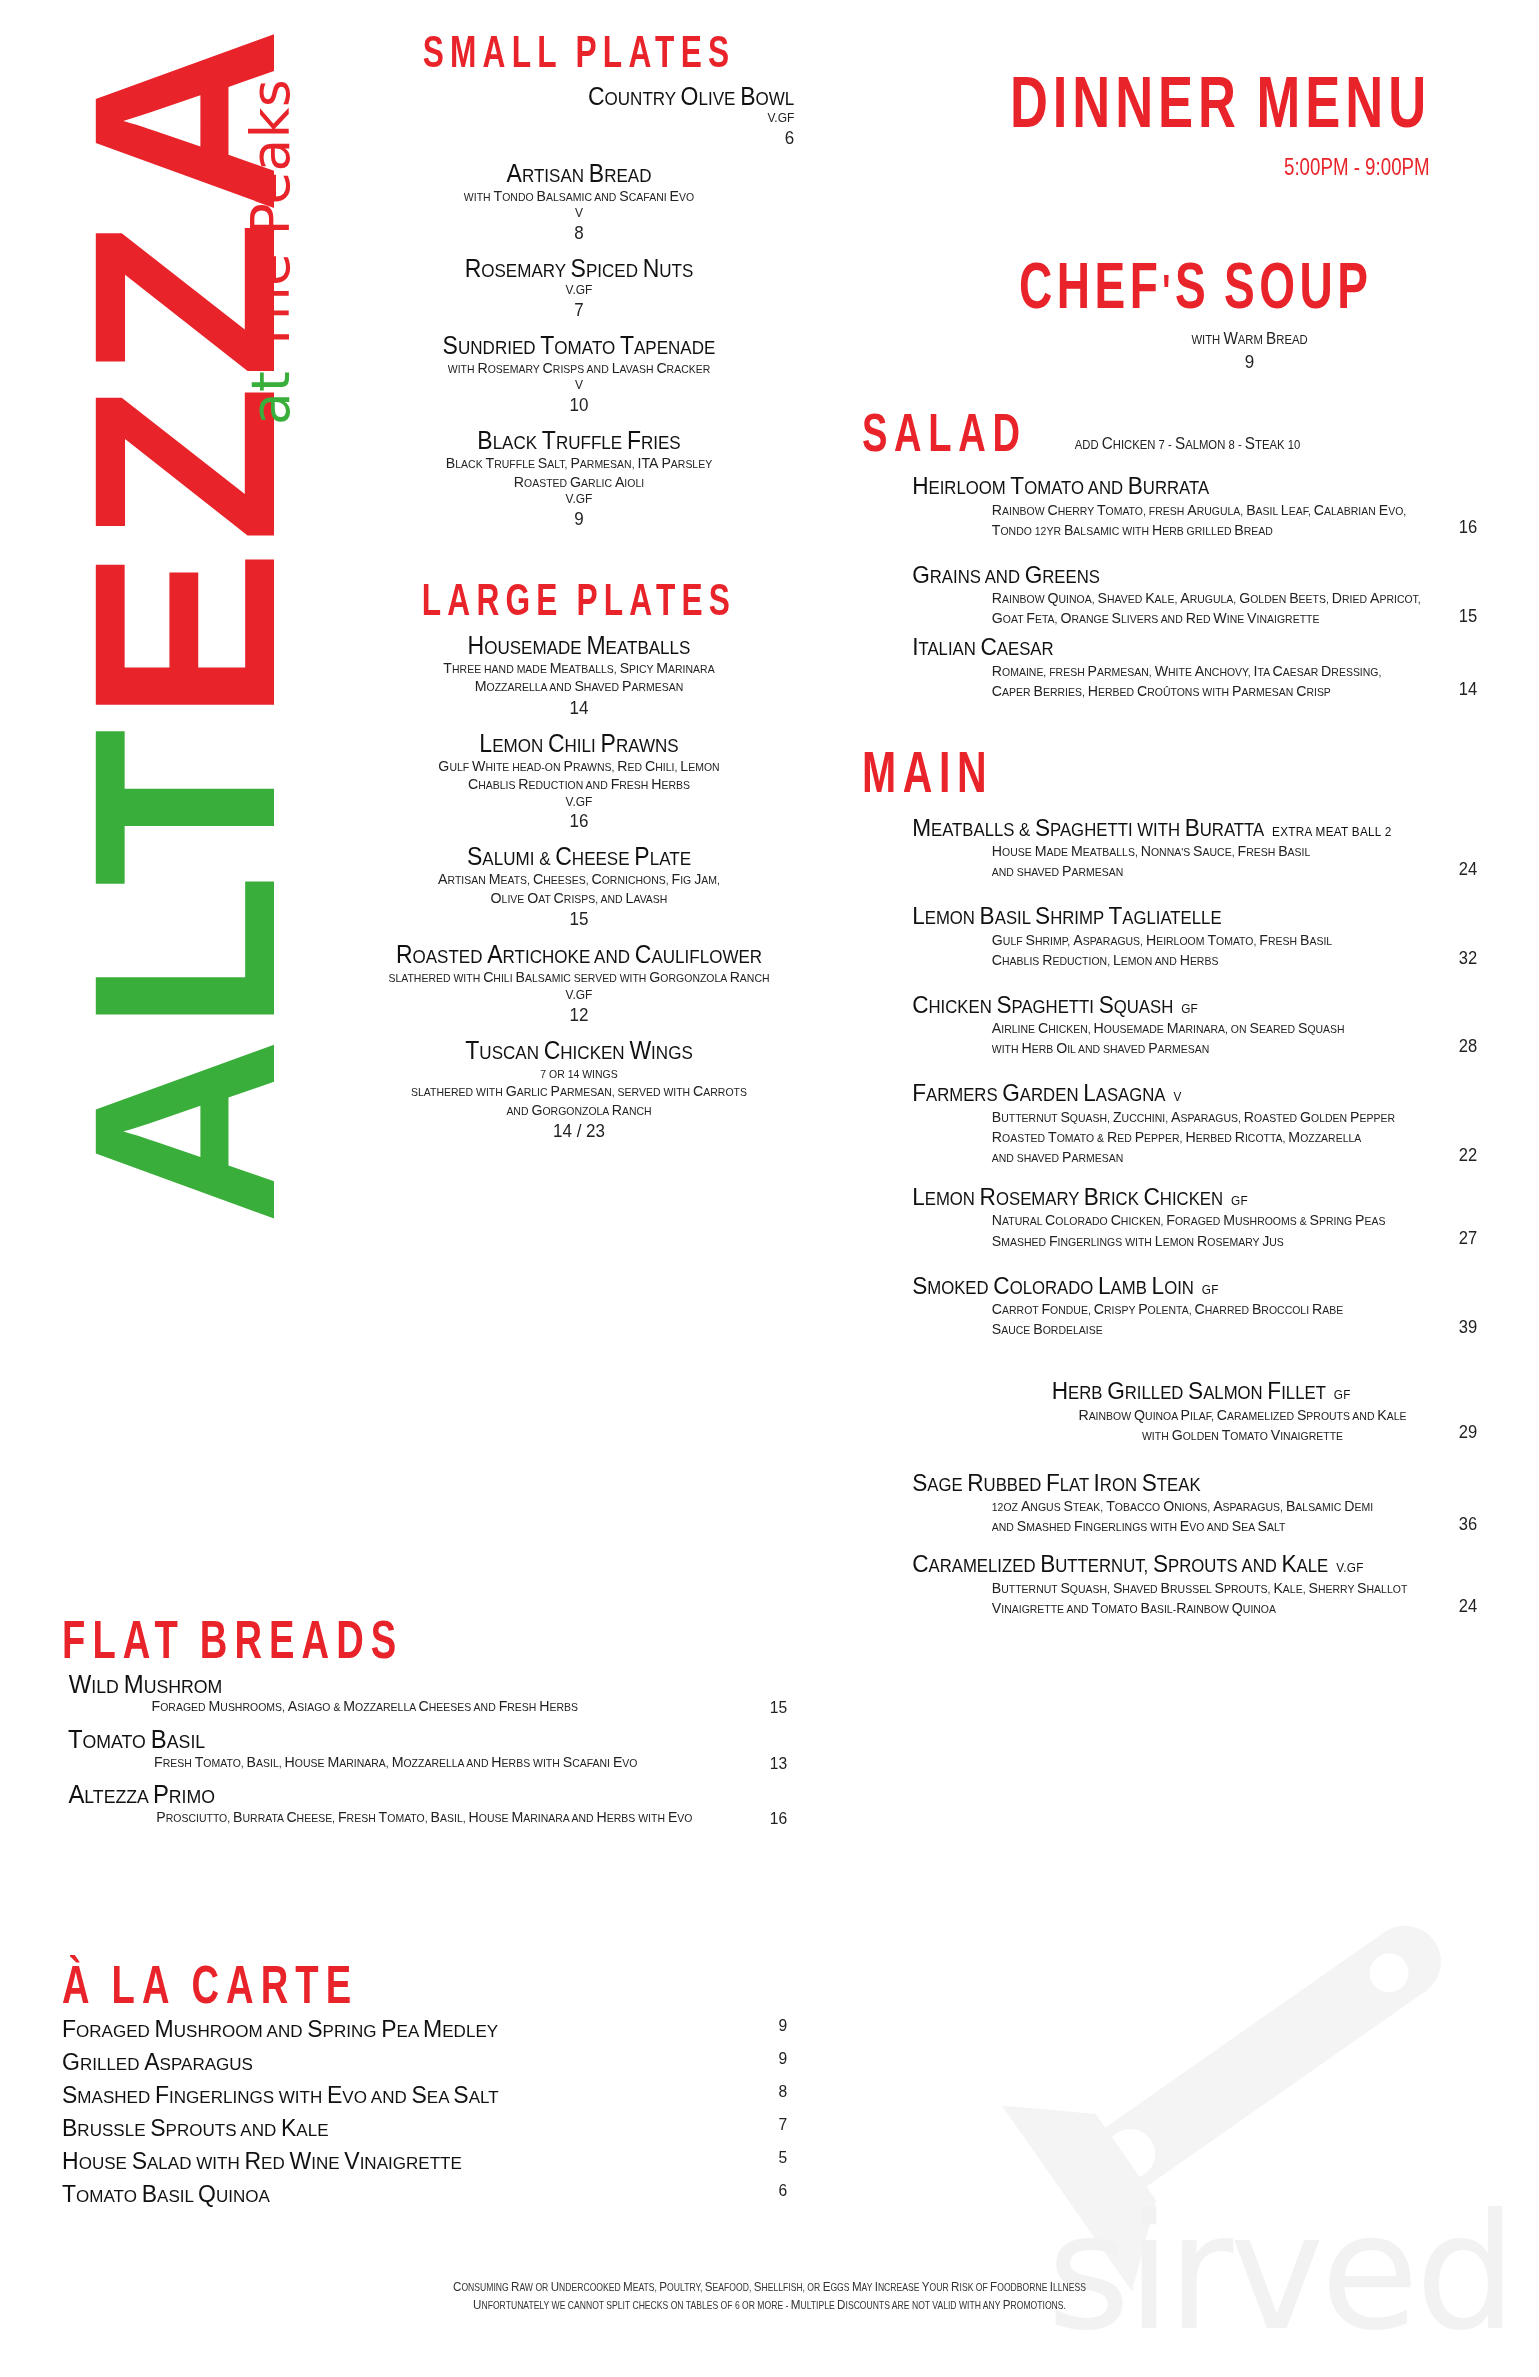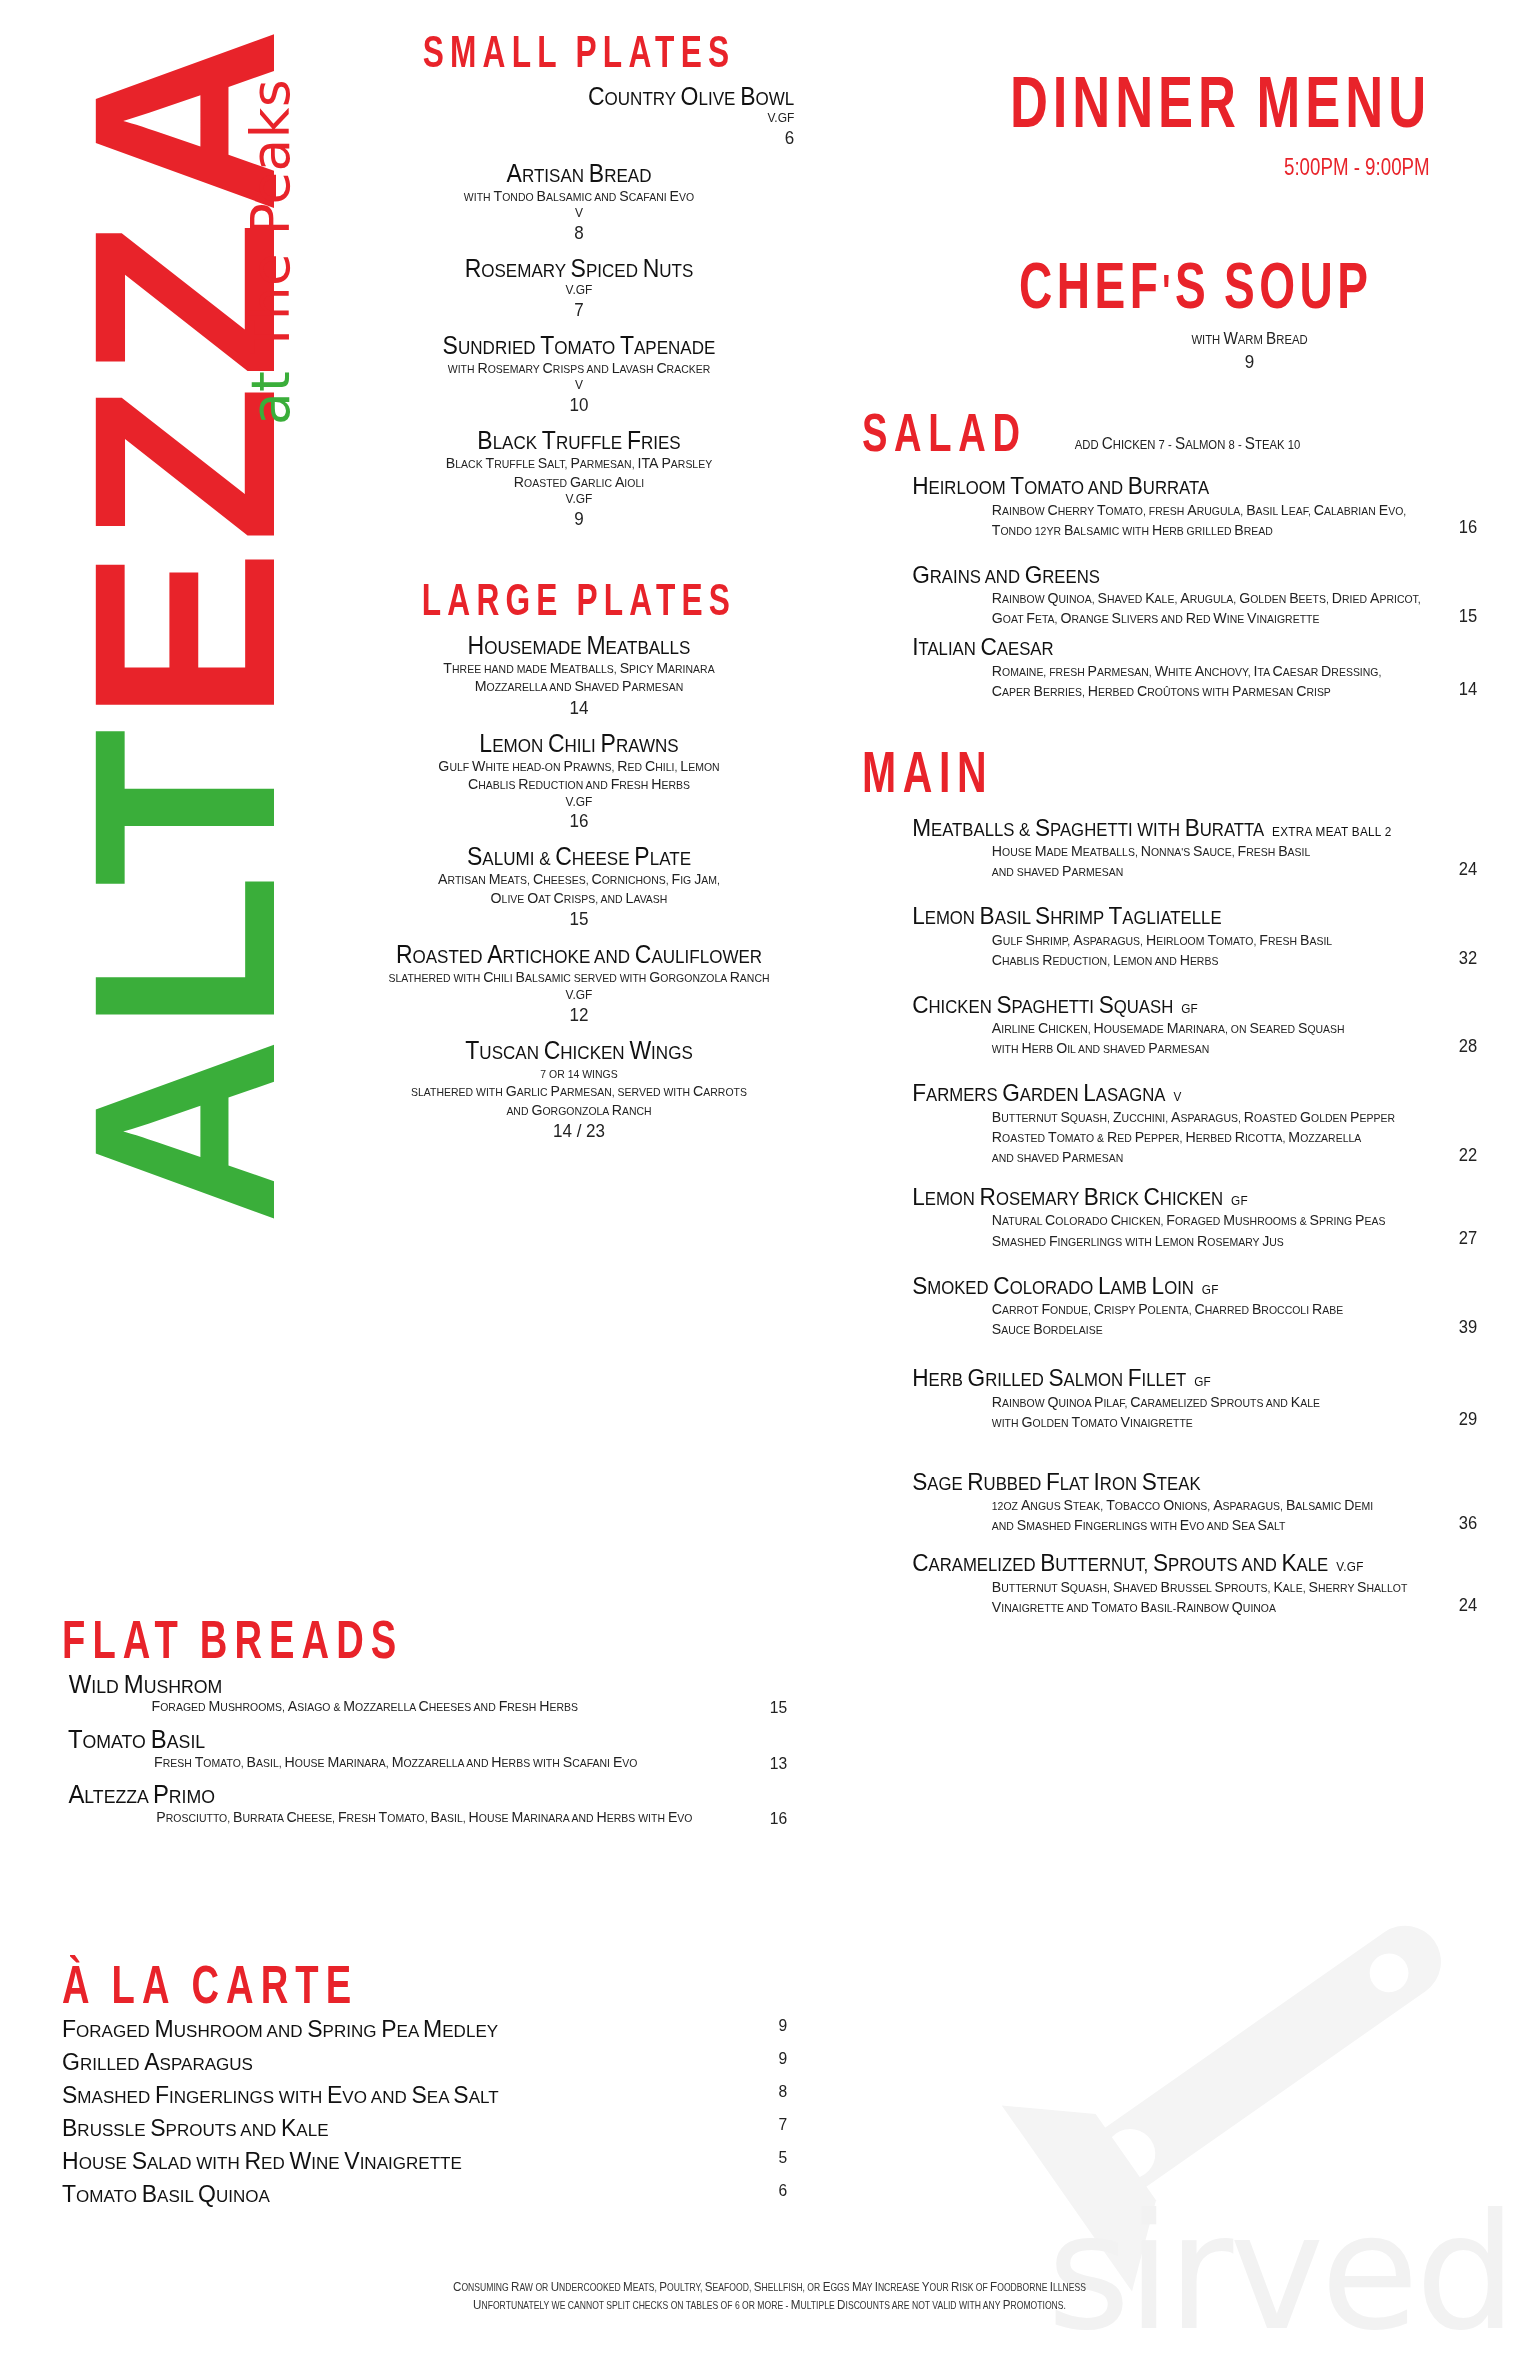--- a/index.html
+++ b/index.html
@@ -340,27 +340,27 @@
         <div class="ds dish-desc sc"><span class="l">N</span><span class="s">A</span><span class="s">T</span><span class="s">U</span><span class="s">R</span><span class="s">A</span><span class="s">L</span><span class="s"> </span><span class="l">C</span><span class="s">O</span><span class="s">L</span><span class="s">O</span><span class="s">R</span><span class="s">A</span><span class="s">D</span><span class="s">O</span><span class="s"> </span><span class="l">C</span><span class="s">H</span><span class="s">I</span><span class="s">C</span><span class="s">K</span><span class="s">E</span><span class="s">N</span><span class="s">,</span><span class="s"> </span><span class="l">F</span><span class="s">O</span><span class="s">R</span><span class="s">A</span><span class="s">G</span><span class="s">E</span><span class="s">D</span><span class="s"> </span><span class="l">M</span><span class="s">U</span><span class="s">S</span><span class="s">H</span><span class="s">R</span><span class="s">O</span><span class="s">O</span><span class="s">M</span><span class="s">S</span><span class="s"> </span><span class="s">&amp;</span><span class="s"> </span><span class="l">S</span><span class="s">P</span><span class="s">R</span><span class="s">I</span><span class="s">N</span><span class="s">G</span><span class="s"> </span><span class="l">P</span><span class="s">E</span><span class="s">A</span><span class="s">S</span></div>
         <div class="ds dish-desc sc"><span class="l">S</span><span class="s">M</span><span class="s">A</span><span class="s">S</span><span class="s">H</span><span class="s">E</span><span class="s">D</span><span class="s"> </span><span class="l">F</span><span class="s">I</span><span class="s">N</span><span class="s">G</span><span class="s">E</span><span class="s">R</span><span class="s">L</span><span class="s">I</span><span class="s">N</span><span class="s">G</span><span class="s">S</span><span class="s"> </span><span class="s">W</span><span class="s">I</span><span class="s">T</span><span class="s">H</span><span class="s"> </span><span class="l">L</span><span class="s">E</span><span class="s">M</span><span class="s">O</span><span class="s">N</span><span class="s"> </span><span class="l">R</span><span class="s">O</span><span class="s">S</span><span class="s">E</span><span class="s">M</span><span class="s">A</span><span class="s">R</span><span class="s">Y</span><span class="s"> </span><span class="l">J</span><span class="s">U</span><span class="s">S</span></div>
         <span class="pr dish-desc" style="bottom: 1.2px;">27</span>
       </div>
       <div class="r-item" style="margin-top: 21px;">
         <div class="nm dish-name sc"><span class="l">S</span><span class="s">M</span><span class="s">O</span><span class="s">K</span><span class="s">E</span><span class="s">D</span><span class="s"> </span><span class="l">C</span><span class="s">O</span><span class="s">L</span><span class="s">O</span><span class="s">R</span><span class="s">A</span><span class="s">D</span><span class="s">O</span><span class="s"> </span><span class="l">L</span><span class="s">A</span><span class="s">M</span><span class="s">B</span><span class="s"> </span><span class="l">L</span><span class="s">O</span><span class="s">I</span><span class="s">N</span><span class="tag" style="font-size:.52em;margin-left:8.6px;">GF</span></div>
         <div class="ds dish-desc sc"><span class="l">C</span><span class="s">A</span><span class="s">R</span><span class="s">R</span><span class="s">O</span><span class="s">T</span><span class="s"> </span><span class="l">F</span><span class="s">O</span><span class="s">N</span><span class="s">D</span><span class="s">U</span><span class="s">E</span><span class="s">,</span><span class="s"> </span><span class="l">C</span><span class="s">R</span><span class="s">I</span><span class="s">S</span><span class="s">P</span><span class="s">Y</span><span class="s"> </span><span class="l">P</span><span class="s">O</span><span class="s">L</span><span class="s">E</span><span class="s">N</span><span class="s">T</span><span class="s">A</span><span class="s">,</span><span class="s"> </span><span class="l">C</span><span class="s">H</span><span class="s">A</span><span class="s">R</span><span class="s">R</span><span class="s">E</span><span class="s">D</span><span class="s"> </span><span class="l">B</span><span class="s">R</span><span class="s">O</span><span class="s">C</span><span class="s">C</span><span class="s">O</span><span class="s">L</span><span class="s">I</span><span class="s"> </span><span class="l">R</span><span class="s">A</span><span class="s">B</span><span class="s">E</span></div>
         <div class="ds dish-desc sc"><span class="l">S</span><span class="s">A</span><span class="s">U</span><span class="s">C</span><span class="s">E</span><span class="s"> </span><span class="l">B</span><span class="s">O</span><span class="s">R</span><span class="s">D</span><span class="s">E</span><span class="s">L</span><span class="s">A</span><span class="s">I</span><span class="s">S</span><span class="s">E</span></div>
         <span class="pr dish-desc" style="bottom: 1.2px;">39</span>
       </div>
-      <div class="r-item" style="margin-top: 25px;">
+      <div class="r-item" style="margin-top: 38px; text-align: center;">
         <div class="nm dish-name sc"><span class="l">H</span><span class="s">E</span><span class="s">R</span><span class="s">B</span><span class="s"> </span><span class="l">G</span><span class="s">R</span><span class="s">I</span><span class="s">L</span><span class="s">L</span><span class="s">E</span><span class="s">D</span><span class="s"> </span><span class="l">S</span><span class="s">A</span><span class="s">L</span><span class="s">M</span><span class="s">O</span><span class="s">N</span><span class="s"> </span><span class="l">F</span><span class="s">I</span><span class="s">L</span><span class="s">L</span><span class="s">E</span><span class="s">T</span><span class="tag" style="font-size:.52em;margin-left:8.6px;">GF</span></div>
         <div class="ds dish-desc sc"><span class="l">R</span><span class="s">A</span><span class="s">I</span><span class="s">N</span><span class="s">B</span><span class="s">O</span><span class="s">W</span><span class="s"> </span><span class="l">Q</span><span class="s">U</span><span class="s">I</span><span class="s">N</span><span class="s">O</span><span class="s">A</span><span class="s"> </span><span class="l">P</span><span class="s">I</span><span class="s">L</span><span class="s">A</span><span class="s">F</span><span class="s">,</span><span class="s"> </span><span class="l">C</span><span class="s">A</span><span class="s">R</span><span class="s">A</span><span class="s">M</span><span class="s">E</span><span class="s">L</span><span class="s">I</span><span class="s">Z</span><span class="s">E</span><span class="s">D</span><span class="s"> </span><span class="l">S</span><span class="s">P</span><span class="s">R</span><span class="s">O</span><span class="s">U</span><span class="s">T</span><span class="s">S</span><span class="s"> </span><span class="s">A</span><span class="s">N</span><span class="s">D</span><span class="s"> </span><span class="l">K</span><span class="s">A</span><span class="s">L</span><span class="s">E</span></div>
         <div class="ds dish-desc sc"><span class="s">W</span><span class="s">I</span><span class="s">T</span><span class="s">H</span><span class="s"> </span><span class="l">G</span><span class="s">O</span><span class="s">L</span><span class="s">D</span><span class="s">E</span><span class="s">N</span><span class="s"> </span><span class="l">T</span><span class="s">O</span><span class="s">M</span><span class="s">A</span><span class="s">T</span><span class="s">O</span><span class="s"> </span><span class="l">V</span><span class="s">I</span><span class="s">N</span><span class="s">A</span><span class="s">I</span><span class="s">G</span><span class="s">R</span><span class="s">E</span><span class="s">T</span><span class="s">T</span><span class="s">E</span></div>
         <span class="pr dish-desc" style="bottom: 1.2px;">29</span>
       </div>
-      <div class="r-item" style="margin-top: 36px;">
+      <div class="r-item" style="margin-top: 24px;">
         <div class="nm dish-name sc"><span class="l">S</span><span class="s">A</span><span class="s">G</span><span class="s">E</span><span class="s"> </span><span class="l">R</span><span class="s">U</span><span class="s">B</span><span class="s">B</span><span class="s">E</span><span class="s">D</span><span class="s"> </span><span class="l">F</span><span class="s">L</span><span class="s">A</span><span class="s">T</span><span class="s"> </span><span class="l">I</span><span class="s">R</span><span class="s">O</span><span class="s">N</span><span class="s"> </span><span class="l">S</span><span class="s">T</span><span class="s">E</span><span class="s">A</span><span class="s">K</span></div>
         <div class="ds dish-desc sc"><span class="s">1</span><span class="s">2</span><span class="s">O</span><span class="s">Z</span><span class="s"> </span><span class="l">A</span><span class="s">N</span><span class="s">G</span><span class="s">U</span><span class="s">S</span><span class="s"> </span><span class="l">S</span><span class="s">T</span><span class="s">E</span><span class="s">A</span><span class="s">K</span><span class="s">,</span><span class="s"> </span><span class="l">T</span><span class="s">O</span><span class="s">B</span><span class="s">A</span><span class="s">C</span><span class="s">C</span><span class="s">O</span><span class="s"> </span><span class="l">O</span><span class="s">N</span><span class="s">I</span><span class="s">O</span><span class="s">N</span><span class="s">S</span><span class="s">,</span><span class="s"> </span><span class="l">A</span><span class="s">S</span><span class="s">P</span><span class="s">A</span><span class="s">R</span><span class="s">A</span><span class="s">G</span><span class="s">U</span><span class="s">S</span><span class="s">,</span><span class="s"> </span><span class="l">B</span><span class="s">A</span><span class="s">L</span><span class="s">S</span><span class="s">A</span><span class="s">M</span><span class="s">I</span><span class="s">C</span><span class="s"> </span><span class="l">D</span><span class="s">E</span><span class="s">M</span><span class="s">I</span></div>
         <div class="ds dish-desc sc"><span class="s">A</span><span class="s">N</span><span class="s">D</span><span class="s"> </span><span class="l">S</span><span class="s">M</span><span class="s">A</span><span class="s">S</span><span class="s">H</span><span class="s">E</span><span class="s">D</span><span class="s"> </span><span class="l">F</span><span class="s">I</span><span class="s">N</span><span class="s">G</span><span class="s">E</span><span class="s">R</span><span class="s">L</span><span class="s">I</span><span class="s">N</span><span class="s">G</span><span class="s">S</span><span class="s"> </span><span class="s">W</span><span class="s">I</span><span class="s">T</span><span class="s">H</span><span class="s"> </span><span class="l">E</span><span class="s">V</span><span class="s">O</span><span class="s"> </span><span class="s">A</span><span class="s">N</span><span class="s">D</span><span class="s"> </span><span class="l">S</span><span class="s">E</span><span class="s">A</span><span class="s"> </span><span class="l">S</span><span class="s">A</span><span class="s">L</span><span class="s">T</span></div>
         <span class="pr dish-desc" style="bottom: 1.2px;">36</span>
       </div>
       <div class="r-item" style="margin-top: 14px;">
         <div class="nm dish-name sc"><span class="l">C</span><span class="s">A</span><span class="s">R</span><span class="s">A</span><span class="s">M</span><span class="s">E</span><span class="s">L</span><span class="s">I</span><span class="s">Z</span><span class="s">E</span><span class="s">D</span><span class="s"> </span><span class="l">B</span><span class="s">U</span><span class="s">T</span><span class="s">T</span><span class="s">E</span><span class="s">R</span><span class="s">N</span><span class="s">U</span><span class="s">T</span><span class="s">,</span><span class="s"> </span><span class="l">S</span><span class="s">P</span><span class="s">R</span><span class="s">O</span><span class="s">U</span><span class="s">T</span><span class="s">S</span><span class="s"> </span><span class="s">A</span><span class="s">N</span><span class="s">D</span><span class="s"> </span><span class="l">K</span><span class="s">A</span><span class="s">L</span><span class="s">E</span><span class="tag" style="font-size:.52em;margin-left:8.6px;">V.GF</span></div>
         <div class="ds dish-desc sc"><span class="l">B</span><span class="s">U</span><span class="s">T</span><span class="s">T</span><span class="s">E</span><span class="s">R</span><span class="s">N</span><span class="s">U</span><span class="s">T</span><span class="s"> </span><span class="l">S</span><span class="s">Q</span><span class="s">U</span><span class="s">A</span><span class="s">S</span><span class="s">H</span><span class="s">,</span><span class="s"> </span><span class="l">S</span><span class="s">H</span><span class="s">A</span><span class="s">V</span><span class="s">E</span><span class="s">D</span><span class="s"> </span><span class="l">B</span><span class="s">R</span><span class="s">U</span><span class="s">S</span><span class="s">S</span><span class="s">E</span><span class="s">L</span><span class="s"> </span><span class="l">S</span><span class="s">P</span><span class="s">R</span><span class="s">O</span><span class="s">U</span><span class="s">T</span><span class="s">S</span><span class="s">,</span><span class="s"> </span><span class="l">K</span><span class="s">A</span><span class="s">L</span><span class="s">E</span><span class="s">,</span><span class="s"> </span><span class="l">S</span><span class="s">H</span><span class="s">E</span><span class="s">R</span><span class="s">R</span><span class="s">Y</span><span class="s"> </span><span class="l">S</span><span class="s">H</span><span class="s">A</span><span class="s">L</span><span class="s">L</span><span class="s">O</span><span class="s">T</span></div>
         <div class="ds dish-desc sc"><span class="l">V</span><span class="s">I</span><span class="s">N</span><span class="s">A</span><span class="s">I</span><span class="s">G</span><span class="s">R</span><span class="s">E</span><span class="s">T</span><span class="s">T</span><span class="s">E</span><span class="s"> </span><span class="s">A</span><span class="s">N</span><span class="s">D</span><span class="s"> </span><span class="l">T</span><span class="s">O</span><span class="s">M</span><span class="s">A</span><span class="s">T</span><span class="s">O</span><span class="s"> </span><span class="l">B</span><span class="s">A</span><span class="s">S</span><span class="s">I</span><span class="s">L</span><span class="s">-</span><span class="l">R</span><span class="s">A</span><span class="s">I</span><span class="s">N</span><span class="s">B</span><span class="s">O</span><span class="s">W</span><span class="s"> </span><span class="l">Q</span><span class="s">U</span><span class="s">I</span><span class="s">N</span><span class="s">O</span><span class="s">A</span></div>
         <span class="pr dish-desc" style="bottom: 1.2px;">24</span>

